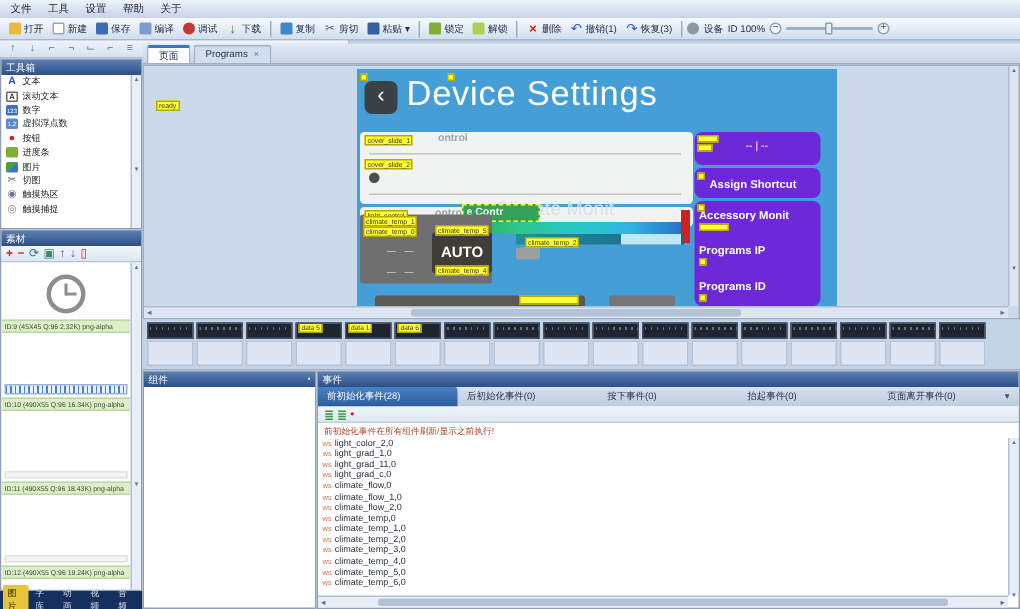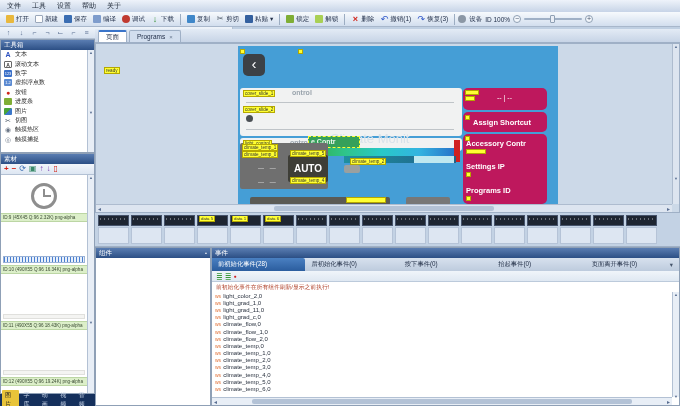--- a/index.html
+++ b/index.html
@@ -100,21 +100,21 @@
   .selbox{position:absolute;background:#35a05a;border:1px dashed #ffff33;color:#eef6ee;font-size:7px;font-weight:bold;line-height:10px;padding:0 2px;}
   .grad1{position:absolute;height:8px;background:linear-gradient(90deg,#2fae4a,#2fc48a,#28c8c8,#33b4e0,#2870c8);}
   .grad2{position:absolute;height:7px;background:linear-gradient(90deg,#1f8f9f,#20628a);}
   .gradlt{position:absolute;height:7px;background:#bfe8f0;}
   .redstrip{position:absolute;width:6px;background:#d02020;}
   .dkpanel{position:absolute;background:#6f6f6f;border-radius:2px;}
   .dash{position:absolute;color:#e8e8e8;font-size:6px;letter-spacing:2px;}
   .autobtn{position:absolute;width:40px;height:27px;background:#3e3e37;color:#fff;font-weight:bold;font-size:10px;text-align:center;line-height:27px;border-radius:2px;}
   .gknob{position:absolute;width:16px;height:8px;background:#9aa0a0;border-radius:2px;}
   .botbar{position:absolute;height:8px;background:#5a5a55;border-radius:2px;}
-  .gbox{position:absolute;background:#be185d;border-radius:5px;color:#fff;text-align:right;}
+  .gbox{position:absolute;background:#6d28d9;border-radius:5px;color:#fff;text-align:right;}
   .gbox .bt{font-weight:bold;font-size:7.5px;}
 
   
   .strip{position:absolute;left:95px;top:213px;width:585px;height:34px;background:#c3d2e4;border-bottom:1px solid #9fb0c6;display:flex;gap:2px;padding:2px 2px 0 3px;overflow:hidden;}
   .cell{width:31px;display:flex;flex-direction:column;gap:1px;}
   .thumb{height:11px;background:#1e2531;border:1px solid #46536b;font-size:4.2px;color:#cfd8ea;line-height:5px;padding:0 1px;overflow:hidden;}
   .thumb.y{background:#1e2531;}
   .thumb.y span{background:#ffff33;color:#333;border:1px solid #b5a800;font-size:4.4px;padding:0 1px;}
   .thumb.dots{background:#1e2531 repeating-linear-gradient(90deg,rgba(255,255,255,.35) 0 1px,transparent 1px 4px);background-size:100% 2px;background-repeat:no-repeat;background-position:1px 2px;}
   .cellbox{height:17px;background:#dde6f2;border:1px solid #b5c3d7;}
@@ -338,20 +338,21 @@
       </div>
   </div>
 
   <div class="canvas">
     <div class="tag" style="left:8px;top:23px;">ready</div>
 
     <div class="screen">
       <div class="sq" style="left:2px;top:3px;"></div>
       <div class="sq" style="left:60px;top:3px;"></div>
       <div class="backbtn"><span>‹</span></div>
+      <div class="stitle">Device Settings</div>
 
       <div class="wpanel" style="left:2px;top:42px;width:222px;height:48px;">
         <div class="tag" style="left:3px;top:2px;">cover_slide_1</div>
         <span class="ghost" style="position:absolute;left:52px;top:1px;">ontrol</span>
         <div class="sline" style="left:6px;top:14px;width:208px;"></div>
         <div class="tag" style="left:3px;top:18px;">cover_slide_2</div>
         <div class="knob" style="left:6px;top:27px;"></div>
         <div class="sline" style="left:6px;top:41px;width:208px;"></div>
       </div>
 
@@ -389,23 +390,23 @@
         <div class="sq" style="left:2px;top:2px;width:14px;height:5px;"></div>
         <div class="sq" style="left:2px;top:8px;width:10px;height:5px;"></div>
         <span style="position:absolute;left:34px;top:6px;font-size:7px;">-- | --</span>
       </div>
       <div class="gbox" style="left:225px;top:66px;width:84px;height:20px;">
         <div class="sq" style="left:2px;top:3px;"></div>
         <span class="bt" style="position:absolute;left:10px;top:6px;">Assign Shortcut</span>
       </div>
       <div class="gbox" style="left:225px;top:88px;width:84px;height:70px;">
         <div class="sq" style="left:2px;top:2px;"></div>
-        <span class="bt" style="position:absolute;left:3px;top:5px;">Accessory Contr</span>
+        <span class="bt" style="position:absolute;left:3px;top:5px;">Accessory Monit</span>
         <div class="sq" style="left:3px;top:15px;width:20px;height:5px;"></div>
-        <span class="bt" style="position:absolute;left:3px;top:28px;">Settings IP</span>
+        <span class="bt" style="position:absolute;left:3px;top:28px;">Programs IP</span>
         <div class="sq" style="left:3px;top:38px;"></div>
         <span class="bt" style="position:absolute;left:3px;top:52px;">Programs ID</span>
         <div class="sq" style="left:3px;top:62px;"></div>
       </div>
     </div>
 
     <div class="cvs-v">▲<br><br><br><br><br><br><br><br><br><br><br><br><br><br><br><br><br><br><br><br><br><br>▼</div>
     <div class="cvs-h">
         <span>◄</span>
         <span class="hth"></span>

